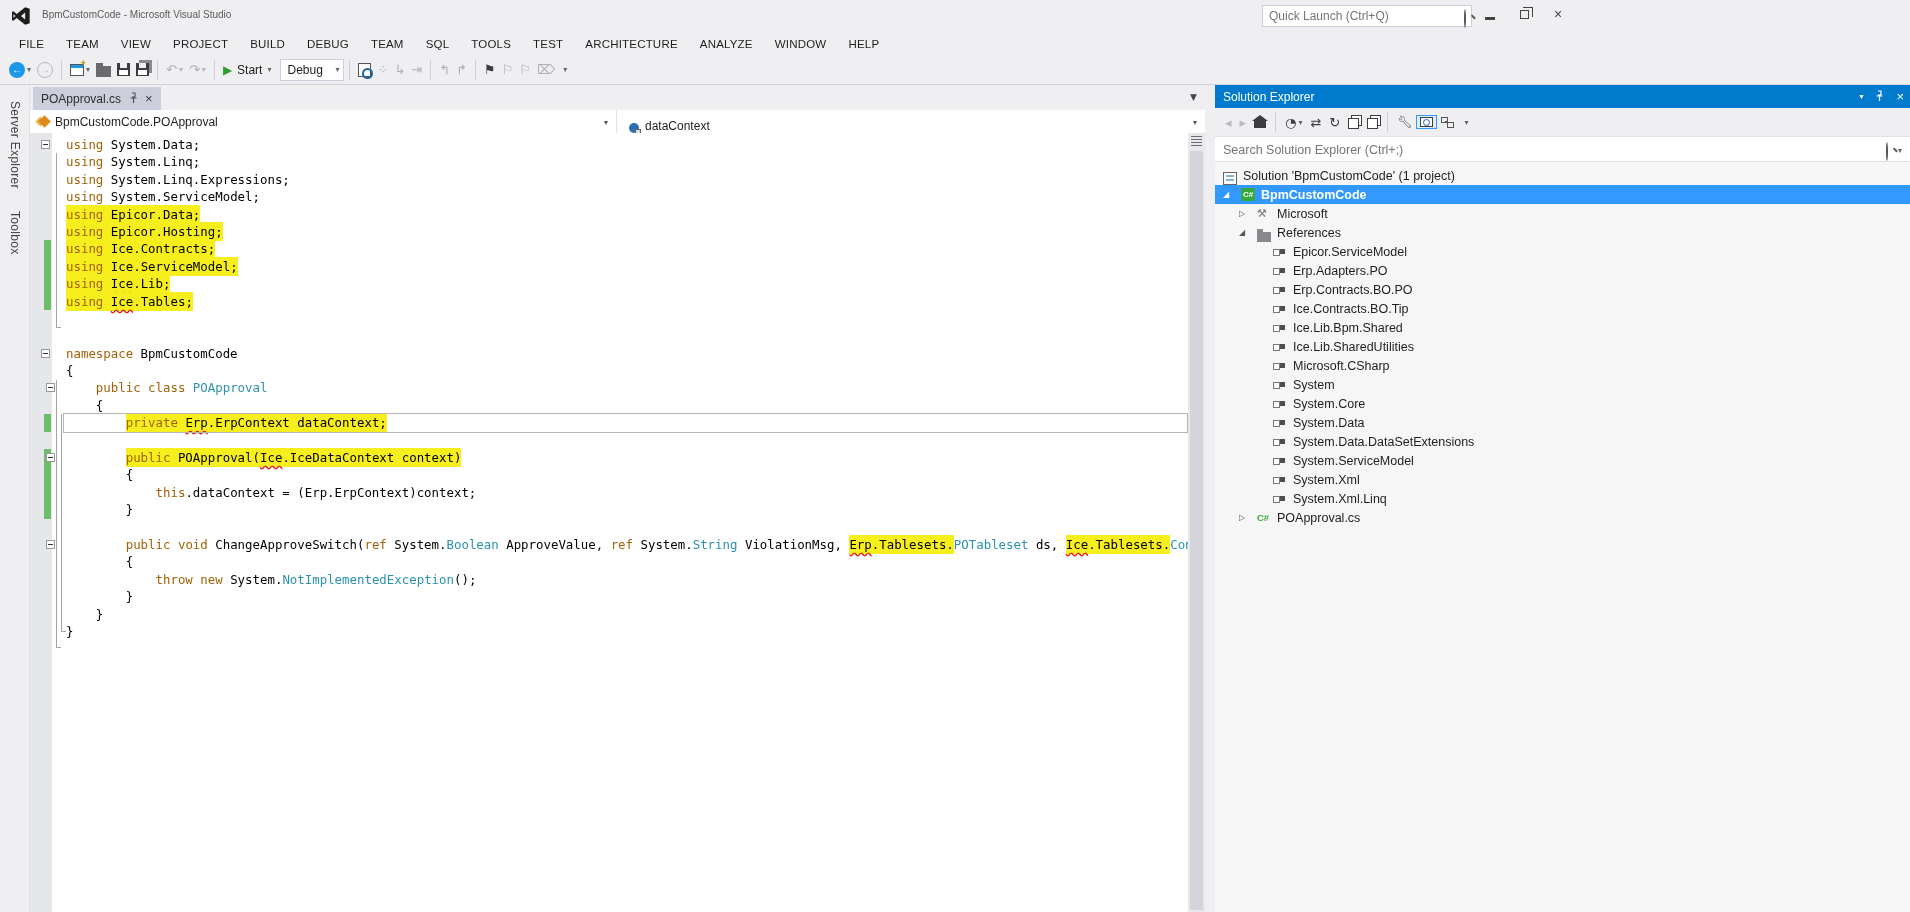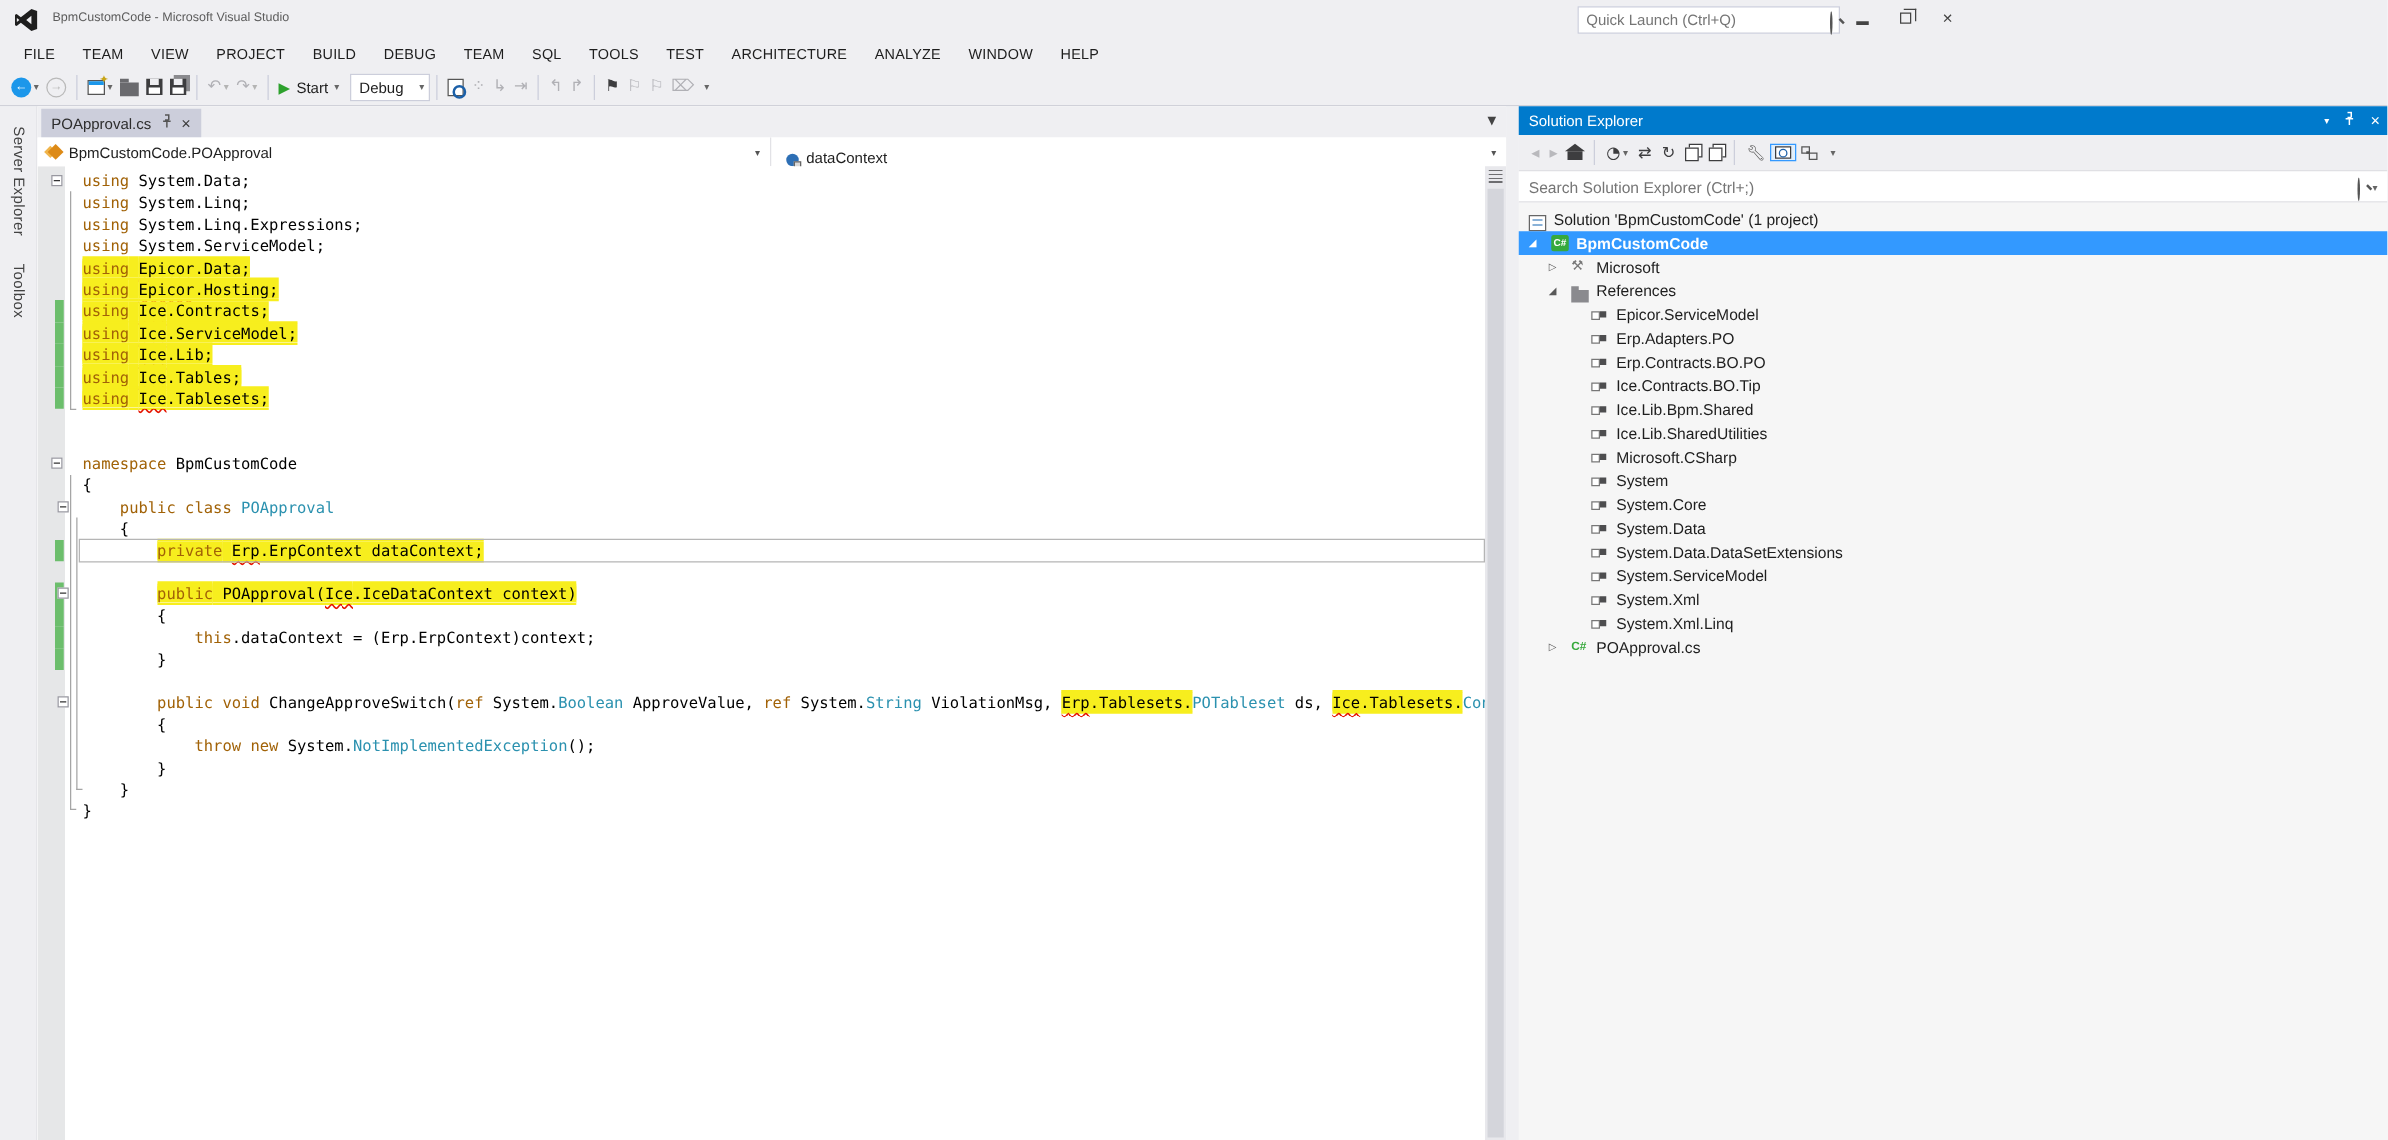--- a/index.html
+++ b/index.html
@@ -353,27 +353,20 @@
             <div class="ln-code"><span class="tok kw hl">using</span><span class="tok pl hl"> </span><span class="tok pl hl sq">Ice</span><span class="tok pl hl">.Lib;</span></div>
           </div>
           <div class="code-line">
             <div class="ln-margin">
               <div class="change-bar"></div>
             </div>
             <div class="ln-outline"></div>
             <div class="ln-code"><span class="tok kw hl">using</span><span class="tok pl hl"> </span><span class="tok pl hl sq">Ice</span><span class="tok pl hl">.Tables;</span></div>
           </div>
           <div class="code-line">
-            <div class="ln-margin">
-              <div class="change-bar"></div>
-            </div>
-            <div class="ln-outline"></div>
-            <div class="ln-code"><span class="tok kw hl">using</span><span class="tok pl hl"> </span><span class="tok pl hl sq">Ice</span><span class="tok pl hl">.Tablesets;</span></div>
-          </div>
-          <div class="code-line">
             <div class="ln-margin"></div>
             <div class="ln-outline"></div>
             <div class="ln-code"></div>
           </div>
           <div class="code-line">
             <div class="ln-margin"></div>
             <div class="ln-outline"></div>
             <div class="ln-code"></div>
           </div>
           <div class="code-line">

